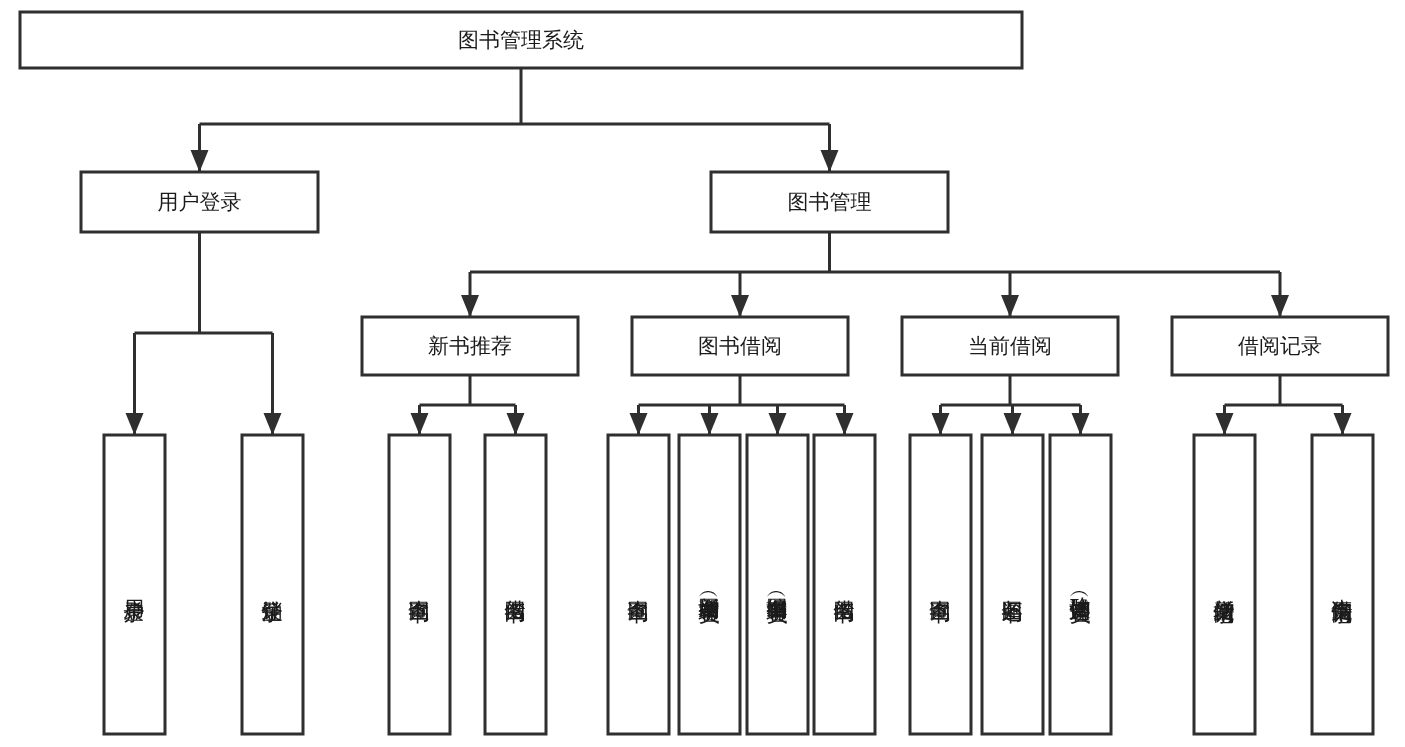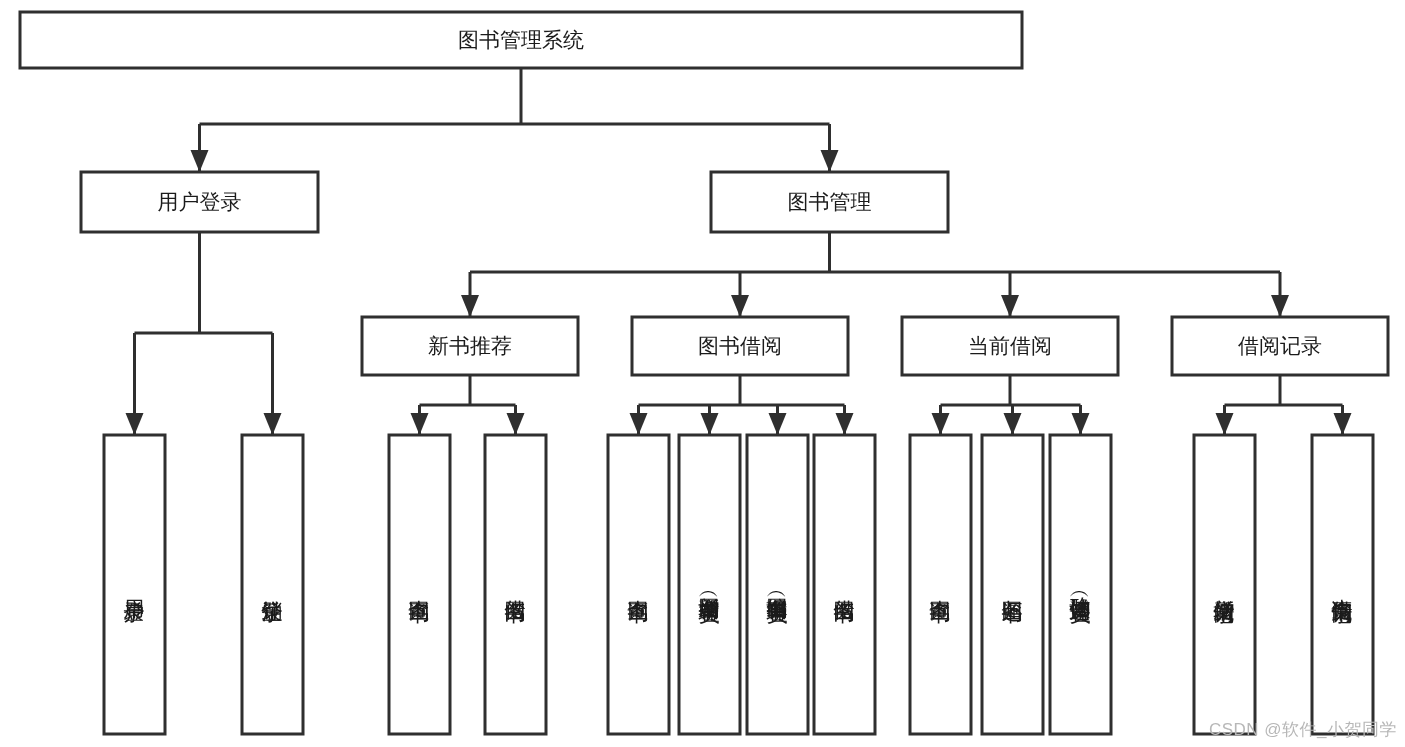--- a/index.html
+++ b/index.html
@@ -188,15 +188,14 @@
       <div class="node-label-v" style="left: 679px; top: 435px; width: 61px; height: 299px;">新增图书（管理员）</div>
       <div class="node-label-v" style="left: 747px; top: 435px; width: 61px; height: 299px;">编辑图书（管理员）</div>
       <div class="node-label-v" style="left: 814px; top: 435px; width: 61px; height: 299px;">借阅图书</div>
       <div class="node-label-v" style="left: 910px; top: 435px; width: 61px; height: 299px;">查询图书</div>
       <div class="node-label-v" style="left: 982px; top: 435px; width: 61px; height: 299px;">归还图书</div>
       <div class="node-label-v" style="left: 1050px; top: 435px; width: 61px; height: 299px;">确认归还（管理员）</div>
       <div class="node-label-v" style="left: 1194px; top: 435px; width: 61px; height: 299px;">新增借阅记录</div>
       <div class="node-label-v" style="left: 1312px; top: 435px; width: 61px; height: 299px;">查询借阅记录</div>
     </div>
 
-  <div id="watermark">CSDN @软件_小贺同学</div>
 
 </div>
 
 </body></html>

